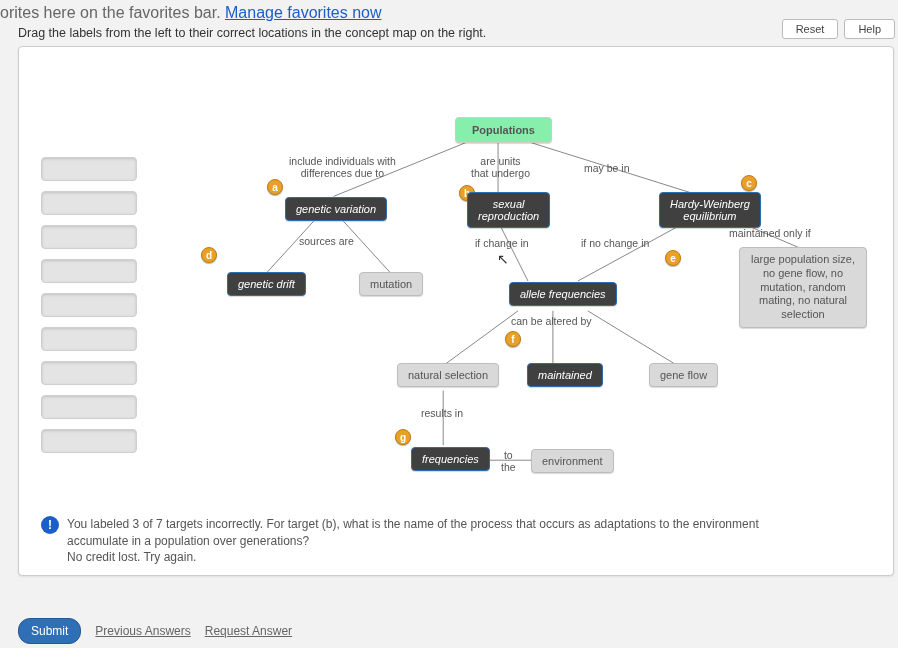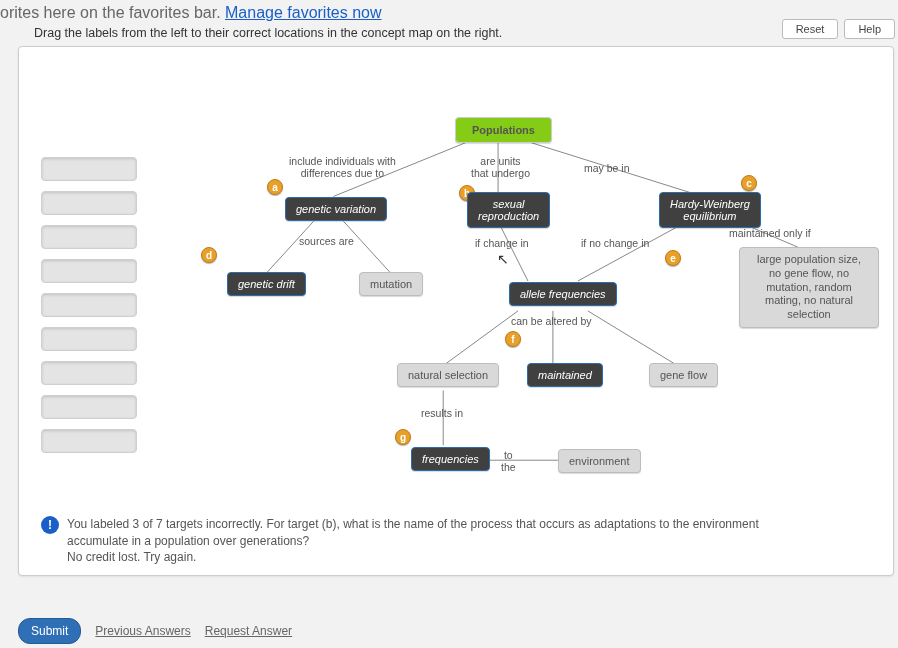--- a/index.html
+++ b/index.html
@@ -13,21 +13,21 @@
     overflow: hidden;
     position: relative;
   }
   .top-hint {
     padding: 4px 8px 2px 0;
     font-size: 16px;
     color: #666;
   }
   .top-hint a { color: #1a5fc9; text-decoration: underline; cursor: pointer; }
   .instruction {
-    padding: 2px 8px 6px 34px;
+    padding: 2px 8px 6px 18px;
     font-size: 12.5px;
     color: #333;
     font-weight: 500;
   }
   .frame {
     margin: 0 4px 0 18px;
     background: #fff;
     border: 1px solid #ccc;
     border-radius: 4px;
     position: relative;
@@ -78,38 +78,38 @@
   .node {
     position: absolute;
     padding: 5px 10px;
     border-radius: 4px;
     font-size: 11px;
     text-align: center;
     white-space: nowrap;
     box-shadow: 0 1px 1px rgba(0,0,0,.15);
   }
   .node.header {
-    background: #84cc16;
+    background: #86efac;
     border: 1px solid #ccc;
     font-weight: 600;
     color: #555;
     padding: 6px 16px;
   }
   .node.grey {
     background: #d9d9d9;
     border: 1px solid #bdbdbd;
     color: #555;
   }
   .node.blue {
     background: #404040;
     border: 1px solid #2a6db0;
     color: #fff;
     font-style: italic;
   }
-  .node.wide { white-space: normal; width: 140px; line-height: 1.25; }
+  .node.wide { white-space: normal; width: 128px; line-height: 1.25; }
   .lbl {
     position: absolute;
     font-size: 10.5px;
     color: #555;
     text-align: center;
     white-space: nowrap;
   }
   .badge {
     position: absolute;
     width: 16px;
@@ -274,21 +274,21 @@
     <div class="node grey" style="left:238px;top:296px">natural selection</div>
     <div class="node blue" style="left:368px;top:296px">maintained</div>
     <div class="node grey" style="left:490px;top:296px">gene flow</div>
 
     <div class="lbl" style="left:262px;top:340px">results in</div>
     <div class="badge" style="left:236px;top:362px">g</div>
 
     <div class="node blue" style="left:252px;top:380px">frequencies</div>
     <div class="lbl" style="left:342px;top:382px;white-space:pre-line">to
 the</div>
-    <div class="node grey" style="left:399px;top:382px">environment</div>
+    <div class="node grey" style="left:372px;top:382px">environment</div>
   </div>
 
   <div class="feedback">
     <div class="fb-icon">!</div>
     <div>
       <span>You labeled 3 of 7 targets incorrectly. For target (b), what is the name of the process that occurs as adaptations to the environment</span><br>
       <span>accumulate in a population over generations?</span><br>
       <span>No credit lost. Try again.</span>
     </div>
   </div>

